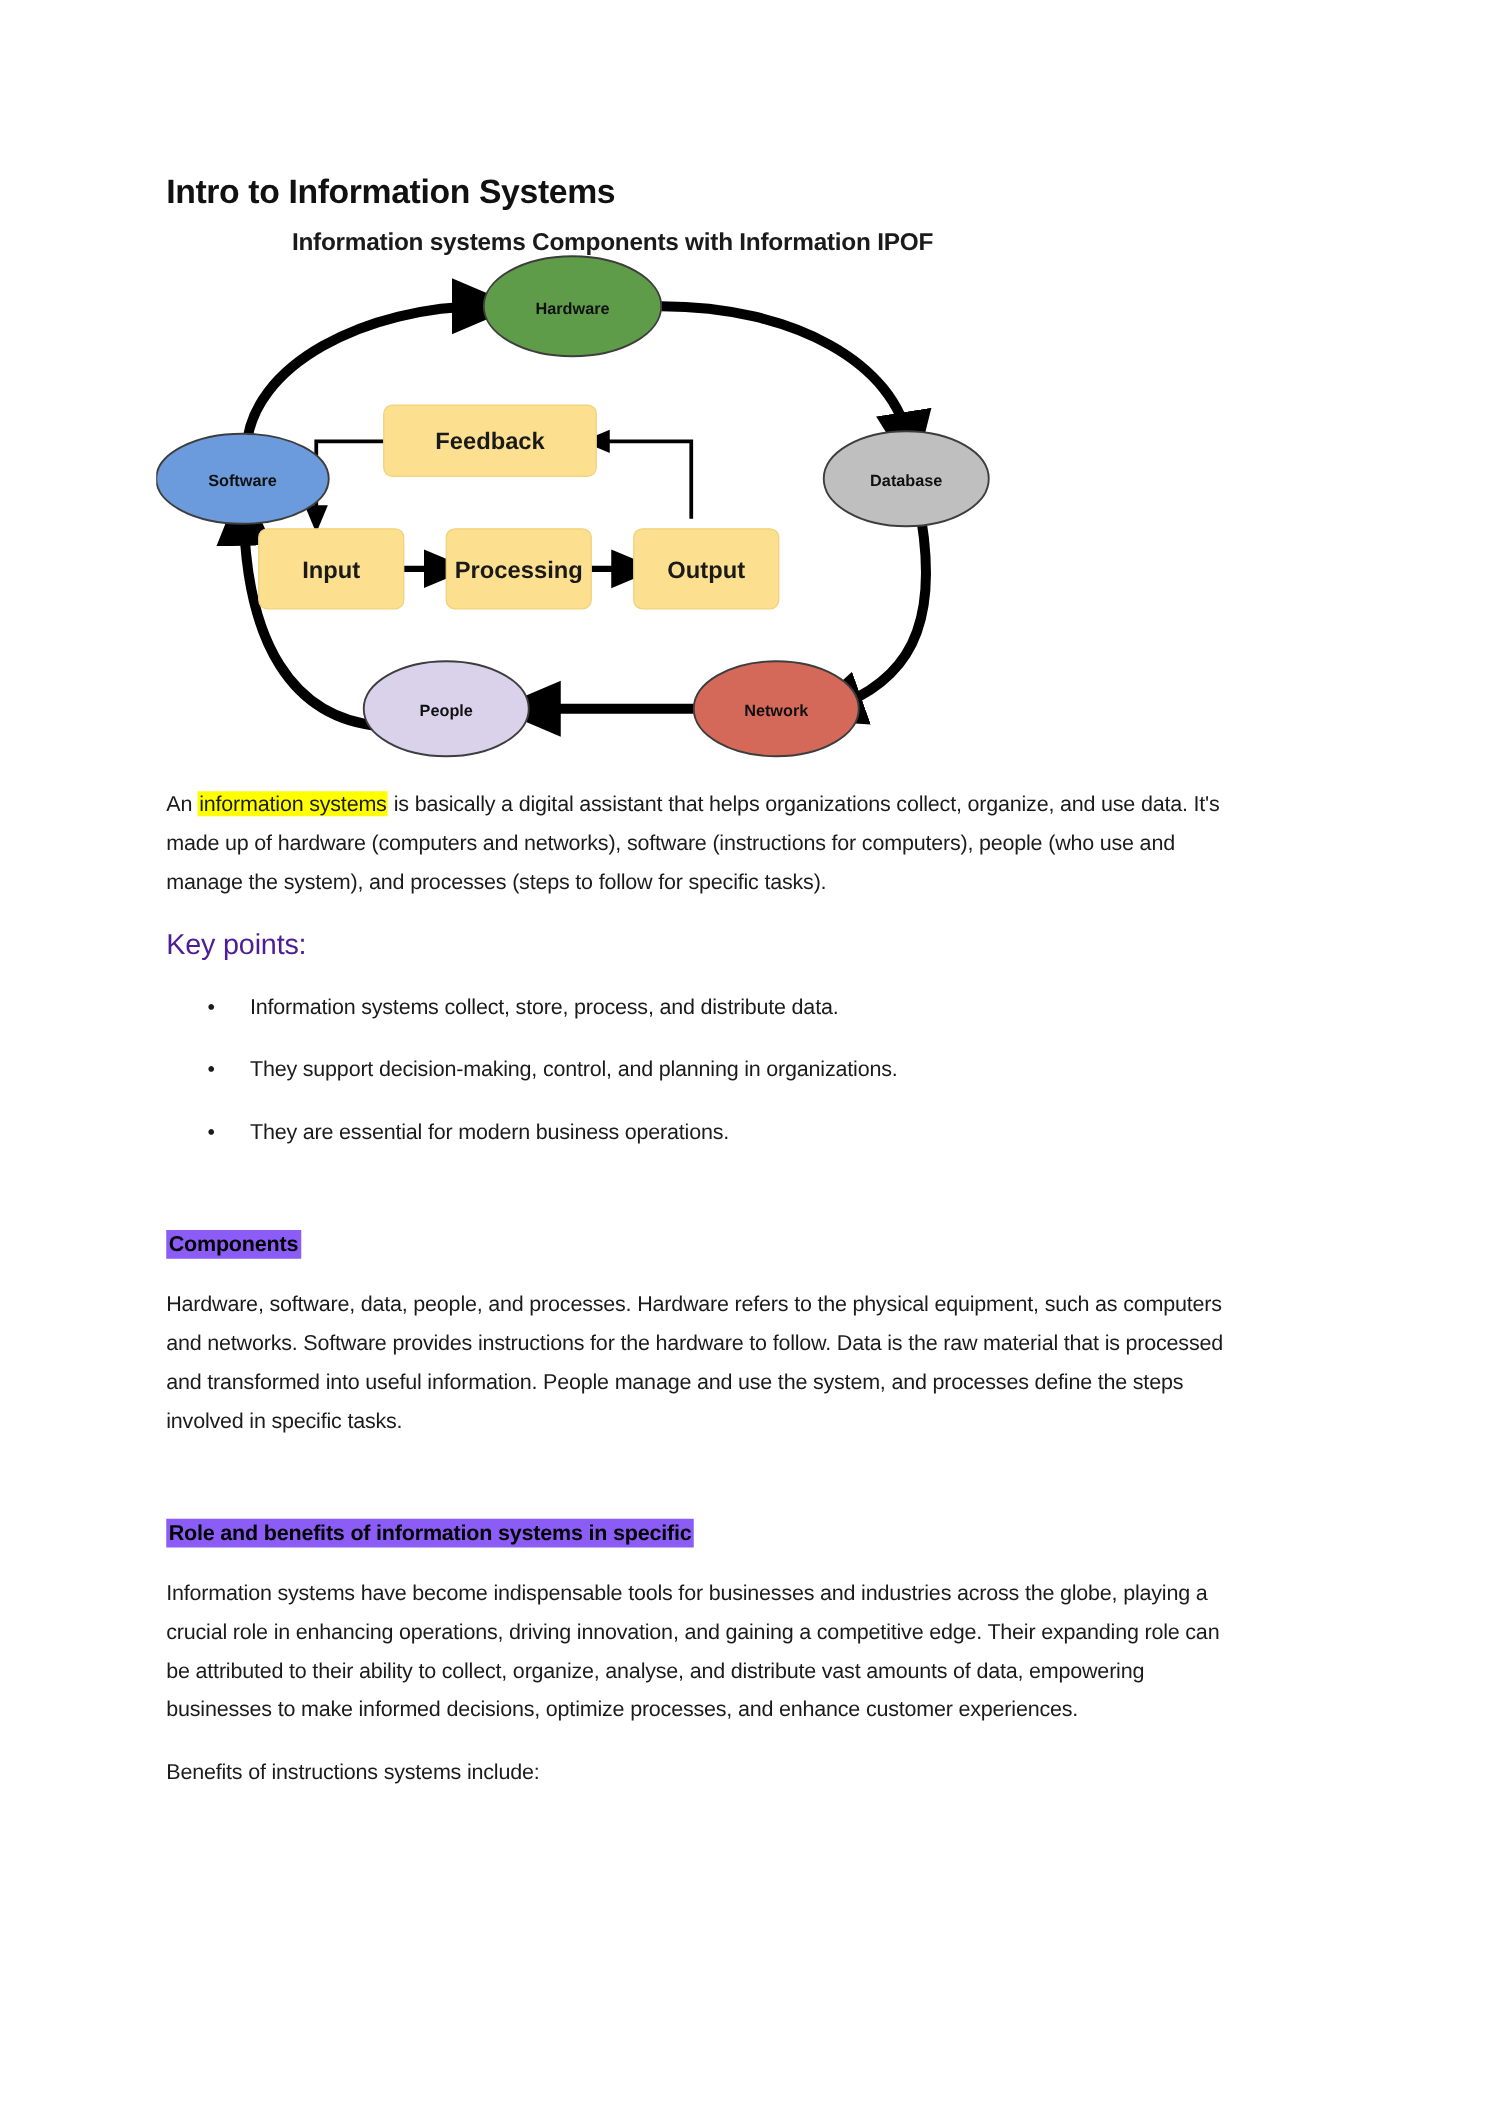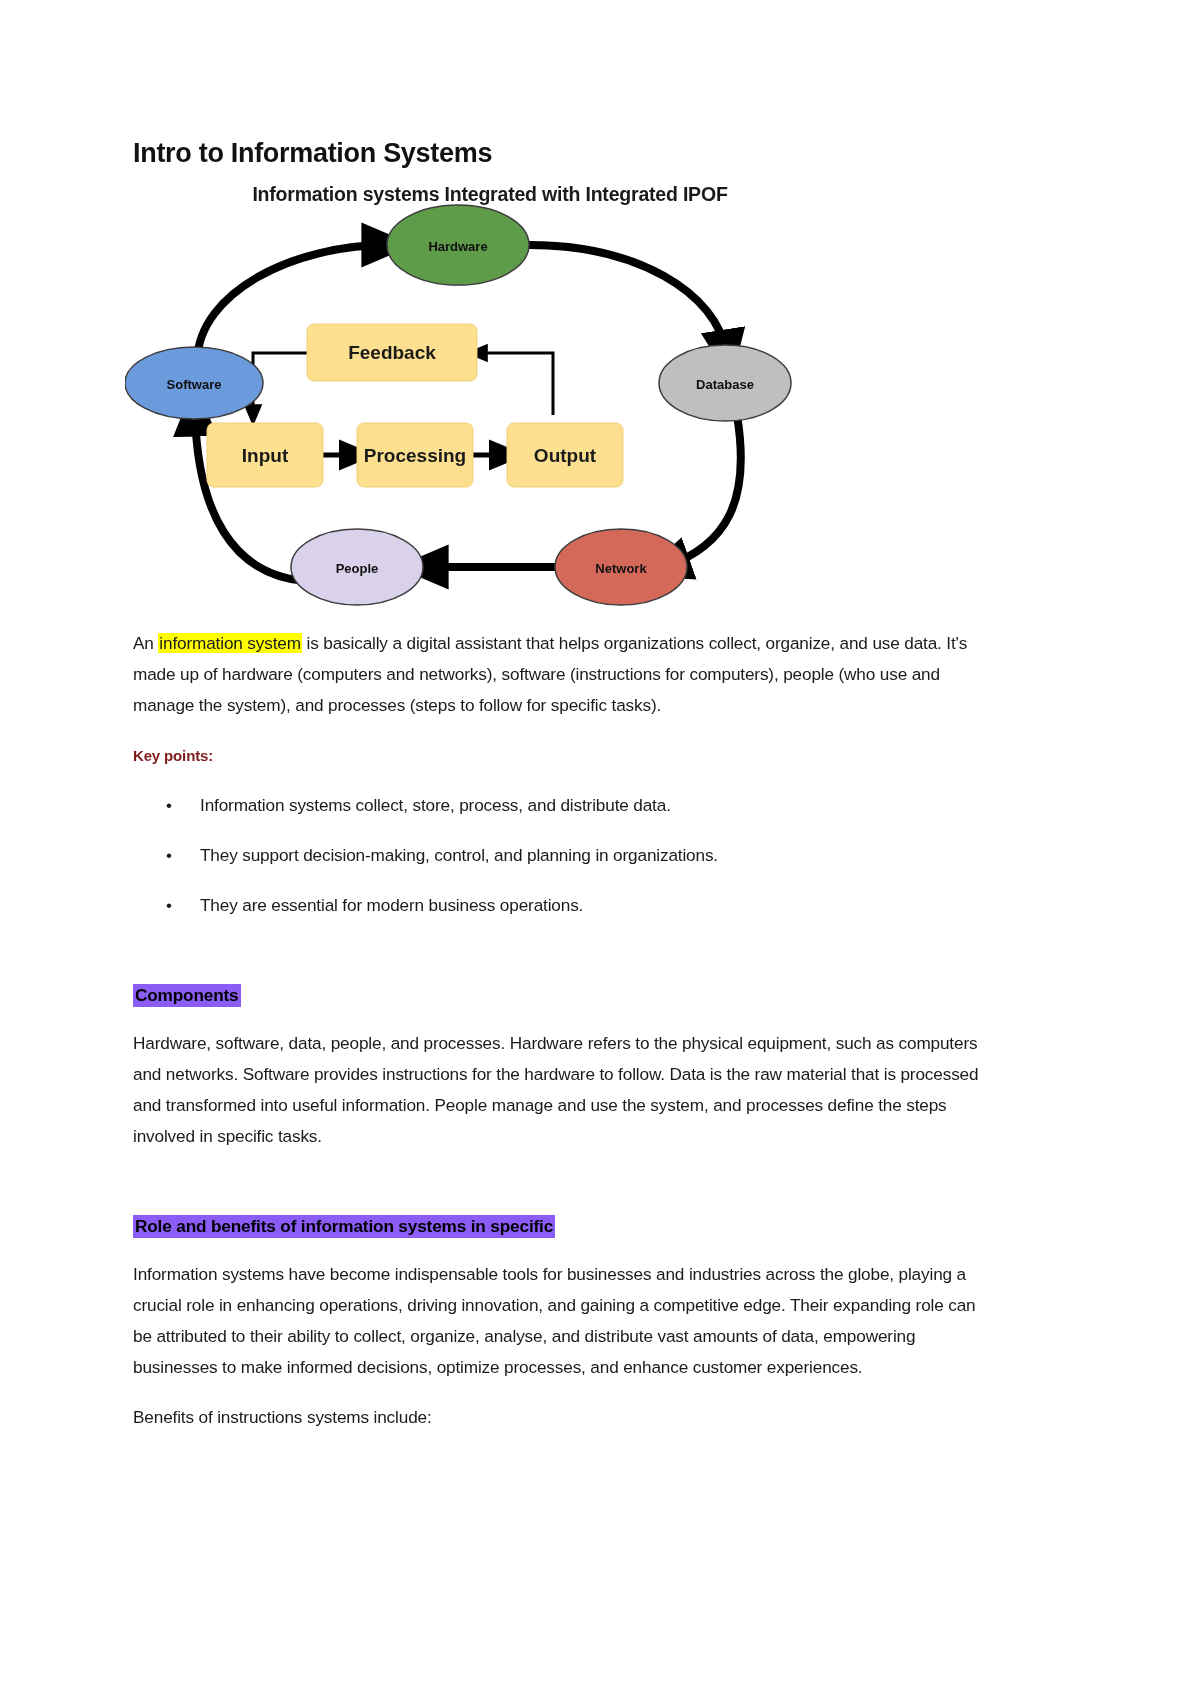--- a/index.html
+++ b/index.html
@@ -77,26 +77,26 @@
 
   .gap-sm { height: 19px; }
   .gap-lg { height: 60px; }
 
   .hl {
     background: #ffff00;
     padding: 0 1px;
   }
 
   .subhead {
-    font-size: 15px;
-    font-weight: bold;
-    line-height: 31px;
-    letter-spacing: -0.15px;
-    margin: 0;
-    color: #7f1d1d;
+    font-size: 23px;
+    font-weight: normal;
+    line-height: 31px;
+    letter-spacing: -0.15px;
+    margin: 0;
+    color: #4c1d95;
   }
 
   .section-head {
     font-size: 17.2px;
     font-weight: bold;
     line-height: 28px;
     letter-spacing: -0.15px;
     margin: 0;
     display: block;
   }
@@ -130,21 +130,21 @@
 </style>
 </head>
 <body>
 
 <div class="page">
   <div class="content">
 
     <h1 class="doc-title">Intro to Information Systems</h1>
 
     <div class="figure">
-      <div class="fig-caption">Information systems Integrated with Integrated IPOF</div>
+      <div class="fig-caption">Information systems Components with Information IPOF</div>
 
       <svg width="730" height="445" viewBox="0 0 730 445" xmlns="http://www.w3.org/2000/svg">
         <defs>
           <marker id="ah" markerWidth="7" markerHeight="7" refX="3.2" refY="3.1" orient="auto" markerUnits="strokeWidth">
             <path d="M0,0.3 L6.6,3.1 L0,5.9 Z" fill="#000000"></path>
           </marker>
           <marker id="ahs" markerWidth="8" markerHeight="8" refX="3.6" refY="3.5" orient="auto" markerUnits="strokeWidth">
             <path d="M0,0.4 L7.4,3.5 L0,6.6 Z" fill="#000000"></path>
           </marker>
         </defs>
@@ -208,21 +208,21 @@
         </g>
 
         <g>
           <ellipse cx="232" cy="384" rx="66" ry="38" fill="#d9d2ea" stroke="#3d3d3d" stroke-width="1.5"></ellipse>
           <text x="232" y="390" text-anchor="middle" font-family="Liberation Sans, sans-serif" font-size="13" font-weight="bold" fill="#101010">People</text>
         </g>
       </svg>
     </div>
 
     <p class="para">
-      <span>An </span><span class="hl">information system</span><span> is basically a digital assistant that helps organizations collect, organize, and use data. It's made up of hardware (computers and networks), software (instructions for computers), people (who use and manage the system), and processes (steps to follow for specific tasks).</span>
+      <span>An </span><span class="hl">information systems</span><span> is basically a digital assistant that helps organizations collect, organize, and use data. It's made up of hardware (computers and networks), software (instructions for computers), people (who use and manage the system), and processes (steps to follow for specific tasks).</span>
     </p>
 
     <div class="gap-sm"></div>
 
     <p class="subhead">Key points:</p>
 
     <ul class="bullets">
       <li>
         <span class="dot">•</span>
         <span>Information systems collect, store, process, and distribute data.</span>

